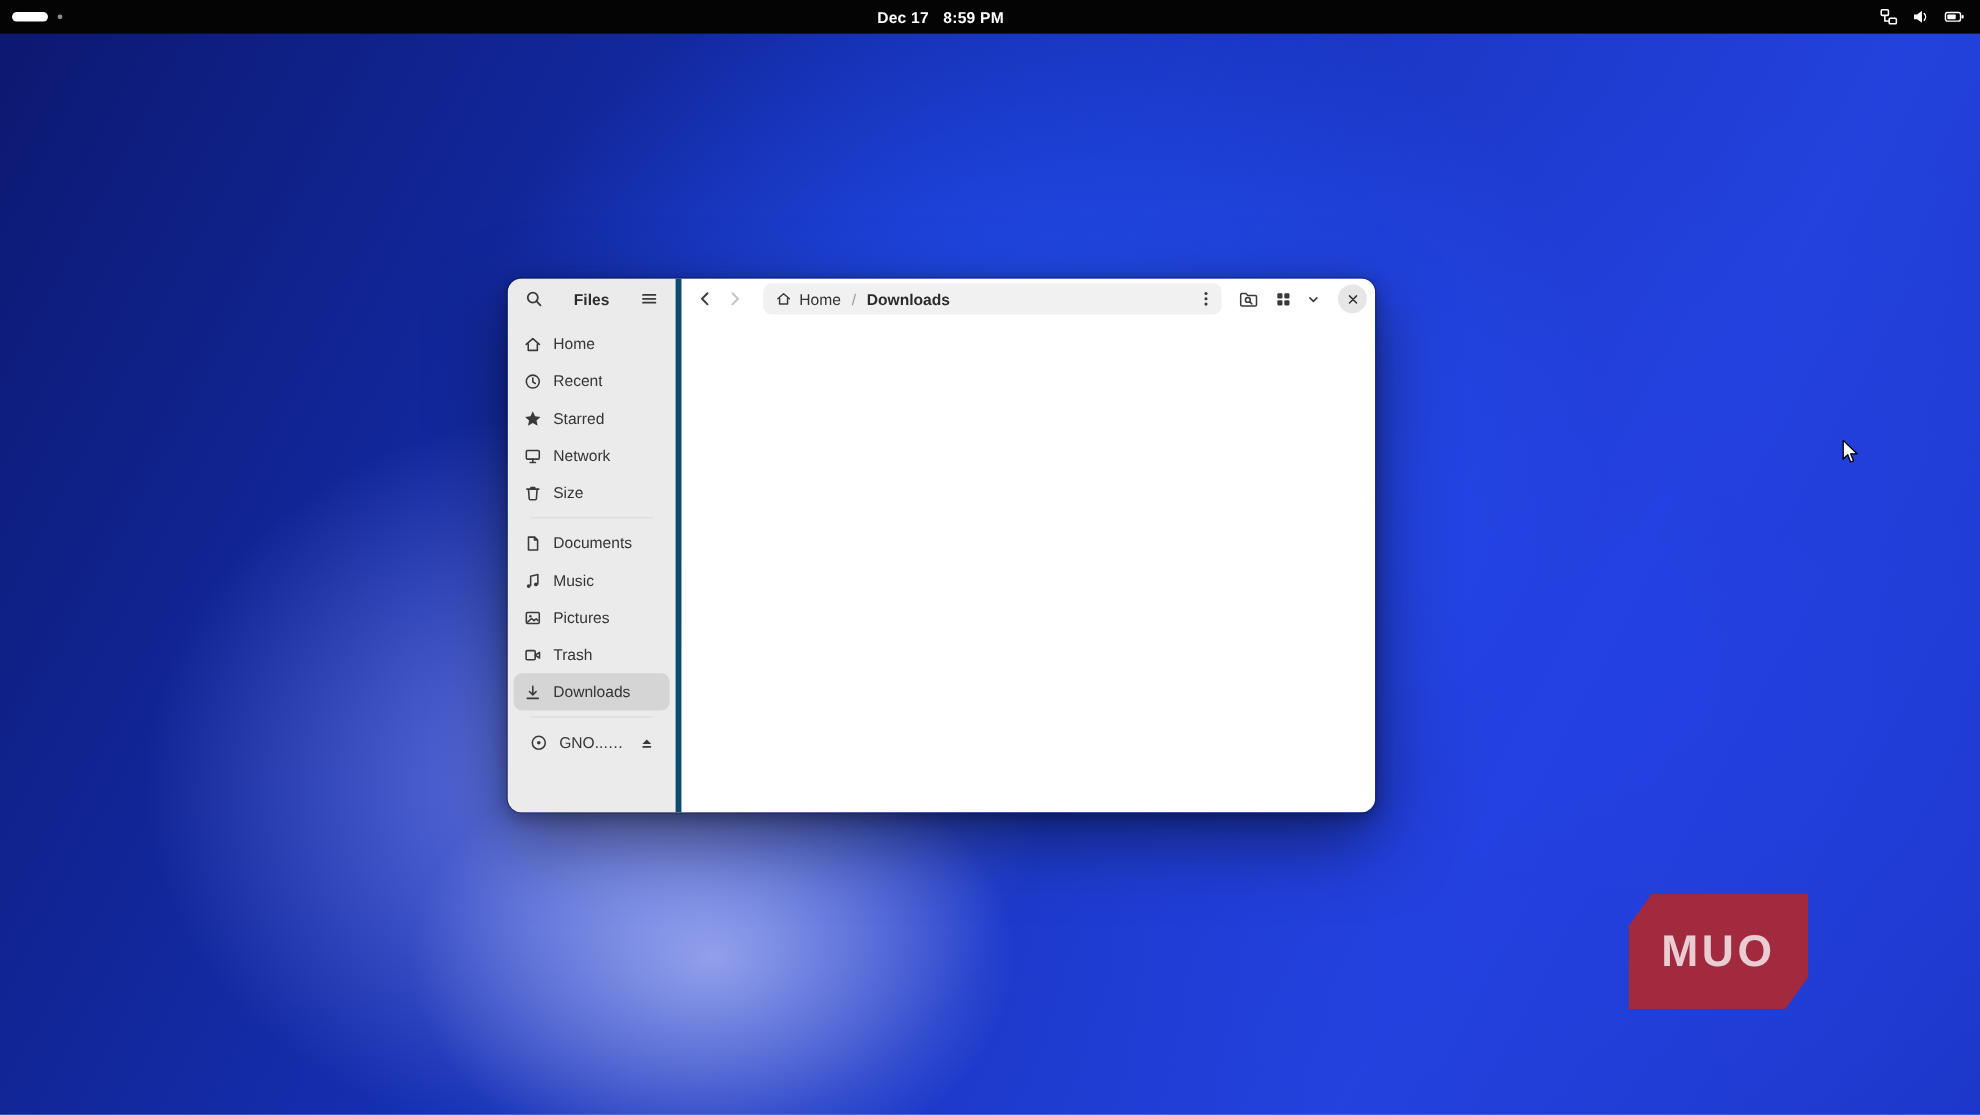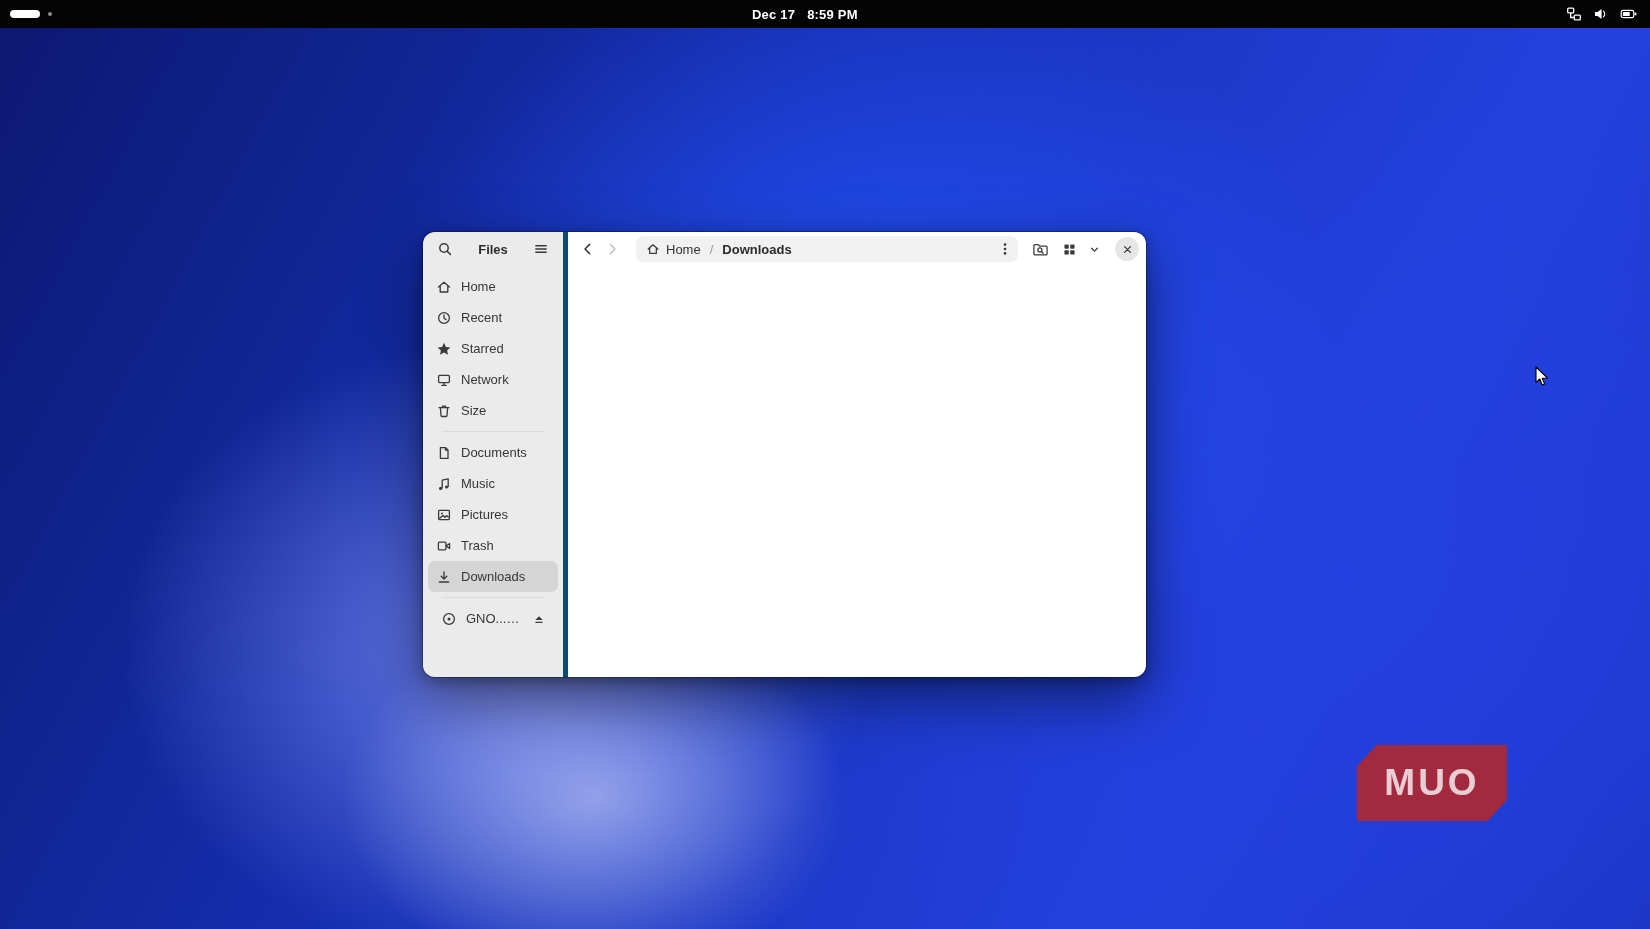--- a/index.html
+++ b/index.html
@@ -15,21 +15,21 @@
       radial-gradient(800px 650px at 82% 62%, rgba(36,64,228,.75), rgba(36,64,228,0) 78%),
       linear-gradient(118deg, #0c1870 0%, #1530b4 40%, #2342dd 75%, #1b36c4 100%);
   }
   svg{display:block}
 
   
   .topbar{position:absolute;top:0;left:0;right:0;height:28px;background:#040404;z-index:20}
   .ws-indicator{position:absolute;left:10px;top:0;height:28px;display:flex;align-items:center;gap:8px}
   .ws-pill{width:30px;height:8px;border-radius:5px;background:#ffffff}
   .ws-dot{width:4px;height:4px;border-radius:50%;background:#8d8d8d}
-  .clock{position:absolute;left:752px;top:0;height:28px;display:flex;align-items:center;gap:12px;
+  .clock{position:absolute;left:731px;top:0;height:28px;display:flex;align-items:center;gap:12px;
          color:#fff;font-size:13px;font-weight:bold;letter-spacing:.2px}
   .status-area{position:absolute;right:12px;top:0;height:28px;display:flex;align-items:center;gap:11px}
 
   
   .window{position:absolute;left:423px;top:232px;width:723px;height:445px;border-radius:12px;
           display:flex;overflow:hidden;
           box-shadow:0 0 0 1px rgba(0,0,0,.28), 0 22px 60px rgba(0,0,0,.5), 0 4px 14px rgba(0,0,0,.3)}
   .sidebar{width:145px;flex-shrink:0;background:#ebebeb;border-right:5px solid #0c4a6e;display:flex;flex-direction:column}
   .sidebar-header{height:34px;display:flex;align-items:center;justify-content:space-between;padding:0 9px}
   .app-title{font-size:13px;font-weight:bold;color:#2d2d2d}
@@ -70,21 +70,21 @@
   .file-rows{padding:11px 0 0 21px}
   .file-row{width:534px;height:36px;display:grid;grid-template-columns:20px 307px 52px 1fr 18px;
             column-gap:7px;align-items:center;padding:0 8px 0 7px;margin-bottom:6px;
             border:1px solid transparent;border-radius:7px}
   .file-row.selected{background:#f6f6f6;border-color:#b9b9b9}
   .fname{font-size:13px;color:#333;white-space:nowrap;overflow:hidden}
   .fsize,.fmod{font-size:12.5px;color:#9e9e9e;white-space:nowrap}
   .star-btn{border:none;background:transparent;padding:0;display:flex;align-items:center;justify-content:center}
 
   
-  .muo-logo{position:absolute;left:1357px;top:745px;width:150px;height:76px;background:#a12a3e;
+  .muo-logo{position:absolute;left:1357px;top:745px;width:150px;height:96px;background:#a12a3e;
             clip-path:polygon(13% 0, 100% 0, 100% 72%, 87% 100%, 0 100%, 0 28%);
             display:flex;align-items:center;justify-content:center;
             color:#e9cdd3;font-weight:bold;font-size:37px;letter-spacing:3px}
   .cursor{position:absolute;left:1532px;top:366px;z-index:30}
 </style>
 </head>
 <body>
 
 <div class="topbar">
   <div class="ws-indicator">

